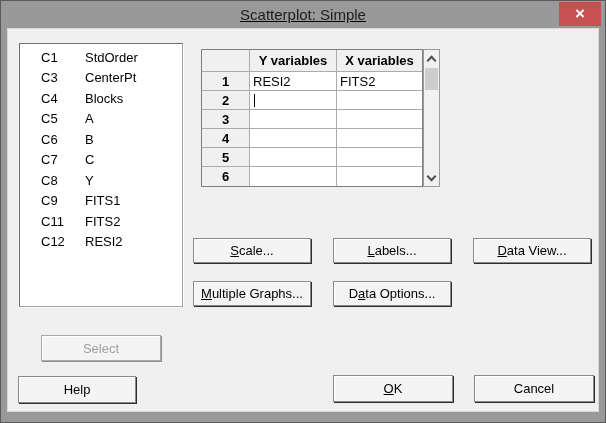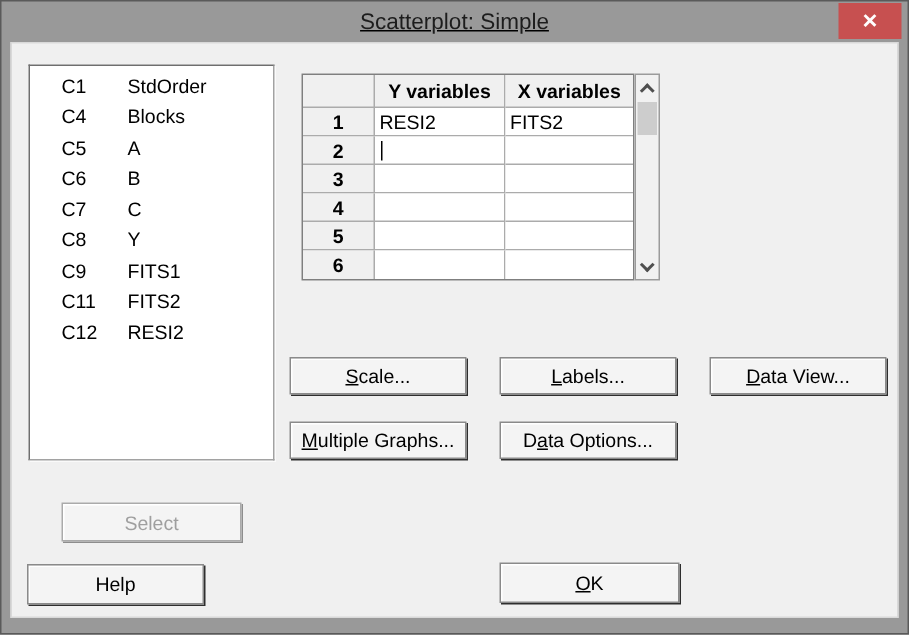--- a/index.html
+++ b/index.html
@@ -117,20 +117,24 @@
   </div>
 
   <div class="client">
 
     <div class="listbox">
       <div class="list-item">
           <span class="var-id">C1</span>
           <span class="var-name">StdOrder</span>
         </div>
       <div class="list-item">
+          <span class="var-id">C3</span>
+          <span class="var-name">CenterPt</span>
+        </div>
+      <div class="list-item">
           <span class="var-id">C4</span>
           <span class="var-name">Blocks</span>
         </div>
       <div class="list-item">
           <span class="var-id">C5</span>
           <span class="var-name">A</span>
         </div>
       <div class="list-item">
           <span class="var-id">C6</span>
           <span class="var-name">B</span>
@@ -211,15 +215,16 @@
     <div class="btn btn-scale"><span></span><u>S</u><span>cale...</span></div>
     <div class="btn btn-labels"><span></span><u>L</u><span>abels...</span></div>
     <div class="btn btn-dataview"><span></span><u>D</u><span>ata View...</span></div>
     <div class="btn btn-multigraphs"><span></span><u>M</u><span>ultiple Graphs...</span></div>
     <div class="btn btn-dataoptions"><span>D</span><u>a</u><span>ta Options...</span></div>
 
     <div class="btn btn-select disabled">Select</div>
 
     <div class="btn btn-help">Help</div>
     <div class="btn btn-ok"><span></span><u>O</u><span>K</span></div>
+    <div class="btn btn-cancel">Cancel</div>
 
   </div>
 </div>
 
 </body></html>

